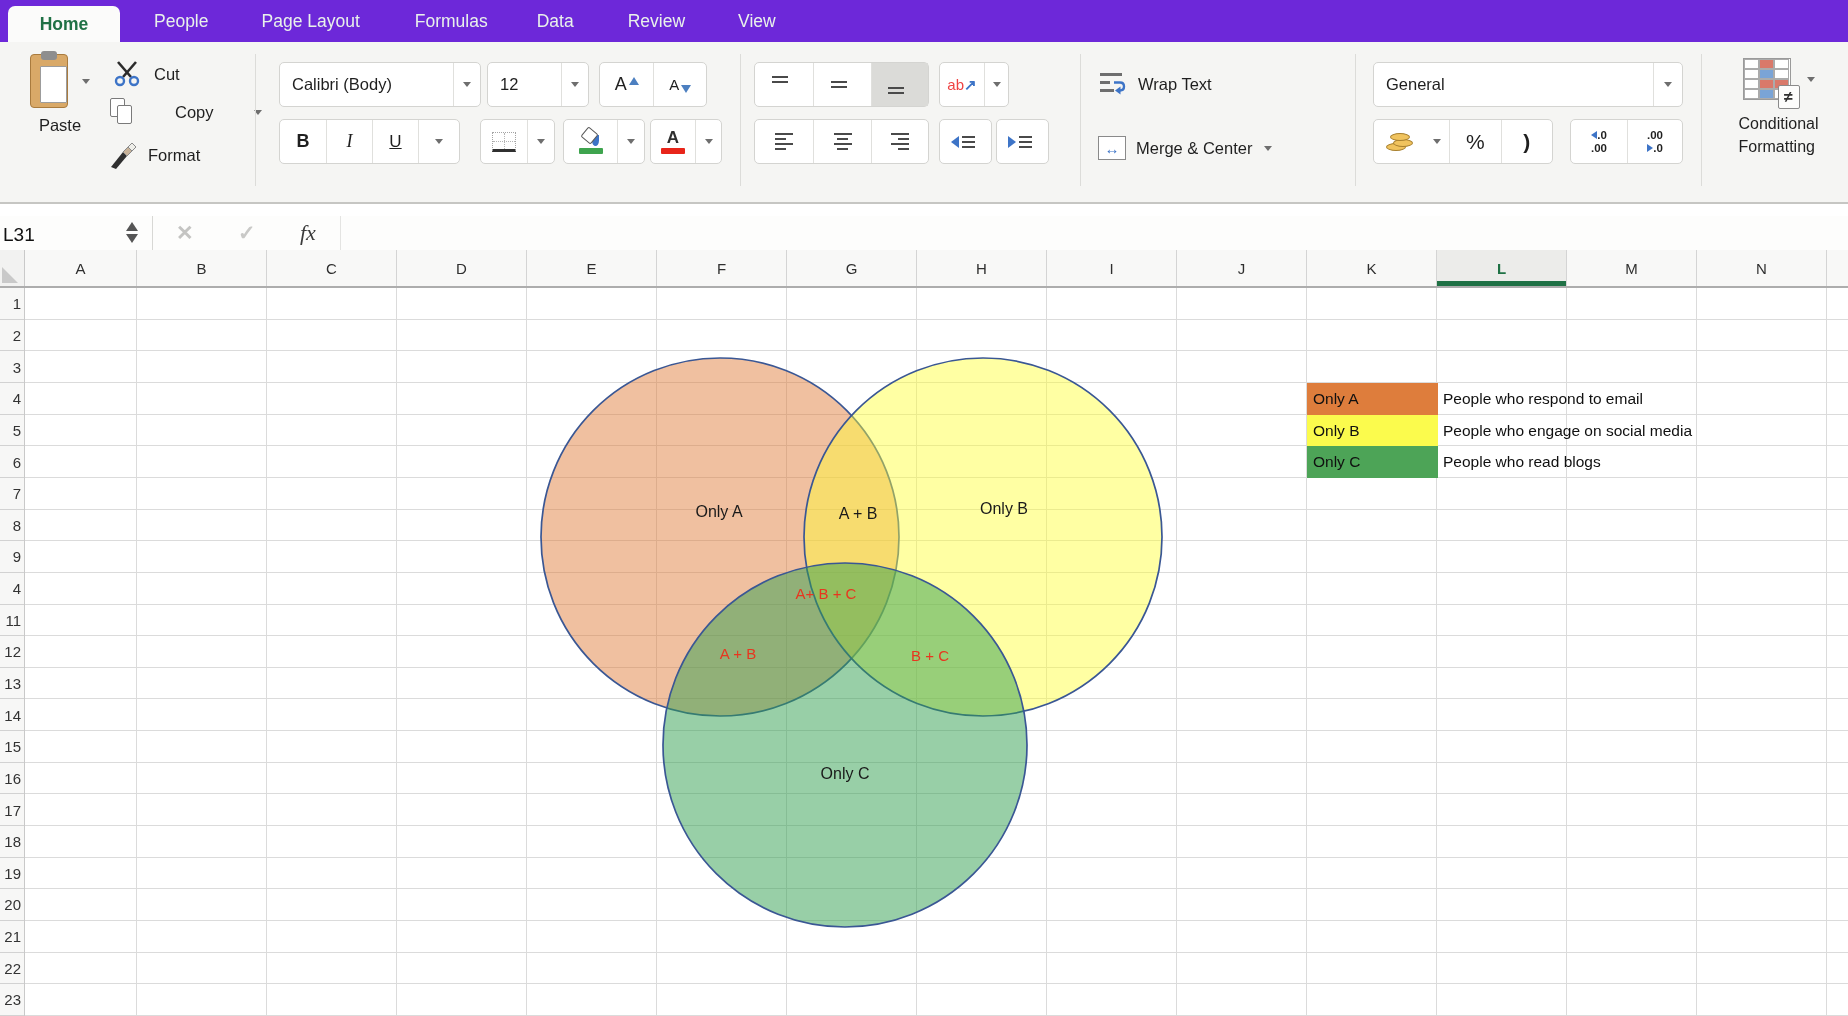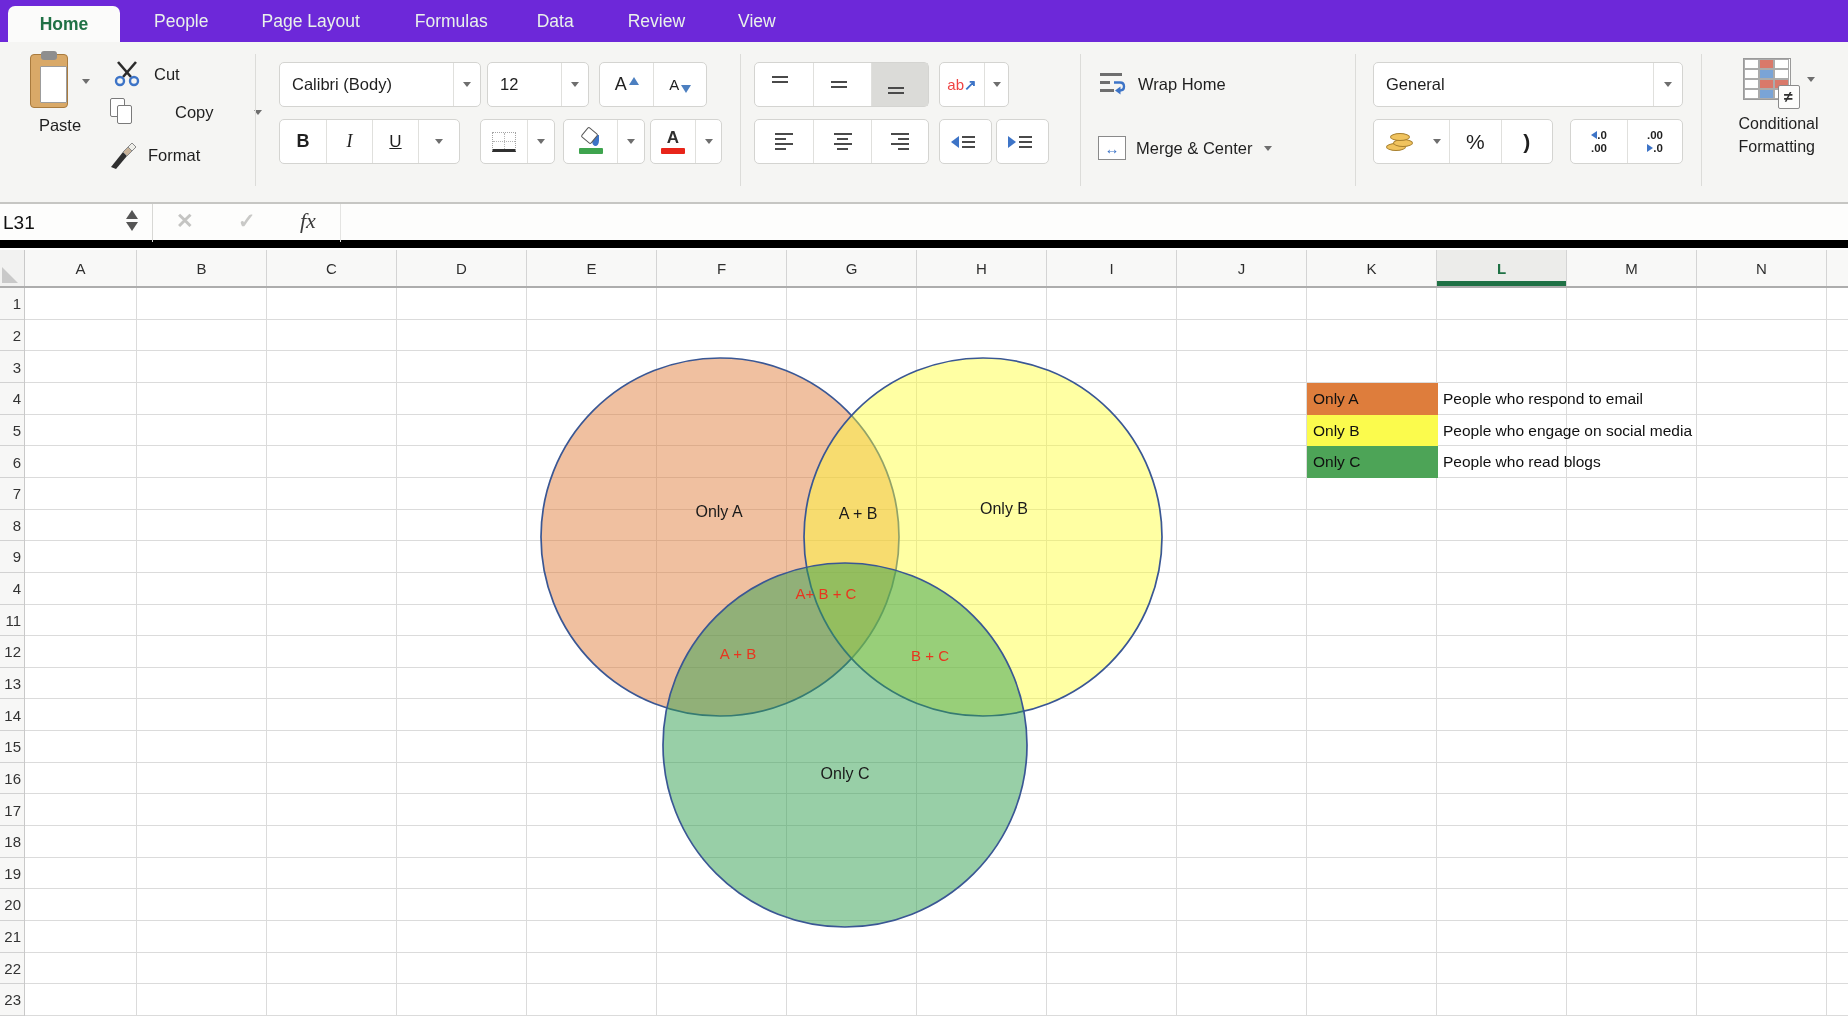--- a/index.html
+++ b/index.html
@@ -68,21 +68,21 @@
   .smalltri-r { width: 0; height: 0; border-top: 4px solid transparent; border-bottom: 4px solid transparent; border-left: 6px solid #3D74C7; display: inline-block; }
 
   
   .cfgrid { position: relative; width: 48px; height: 42px; display: grid; grid-template-columns: 1fr 1fr 1fr; grid-template-rows: 1fr 1fr 1fr 1fr; background: #fff; border: 1px solid #9A9A9A; }
   .cfgrid i { border: 0.5px solid #ABABAB; }
   .cf-red { background: #D9796A; } .cf-blue { background: #7AA4D6; }
   .neq { position: absolute; right: -10px; bottom: -10px; width: 22px; height: 24px; background: #FCFCFB; border: 1px solid #8A8A8A; border-radius: 2px; font-size: 16px; font-weight: 700; color: #2F2F2F; display: flex; align-items: center; justify-content: center; }
   .cf-label { font-size: 16px; color: #1F1F1F; text-align: left; line-height: 23px; }
 
   
-  .fbar { position: absolute; left: 0; top: 204px; width: 100%; height: 44px; background: #FDFDFC; border-bottom: 8px solid #000000; }
+  .fbar { position: absolute; left: 0; top: 216px; width: 100%; height: 44px; background: #FDFDFC; border-bottom: 8px solid #000000; }
   .namebox { position: absolute; left: 3px; top: 8px; font-size: 19px; color: #111; }
   .steppers { position: absolute; left: 126px; top: 6px; display: flex; flex-direction: column; gap: 3px; align-items: center; }
   .st-up { width: 0; height: 0; border-left: 6px solid transparent; border-right: 6px solid transparent; border-bottom: 9px solid #555; }
   .st-dn { width: 0; height: 0; border-left: 6px solid transparent; border-right: 6px solid transparent; border-top: 9px solid #555; }
   .fdiv { position: absolute; top: 0; width: 1px; height: 38px; background: #D8D8D5; }
   .fx-cancel { position: absolute; left: 176px; top: 5px; font-size: 21px; font-weight: 700; color: #C4C4C2; }
   .fx-ok { position: absolute; left: 238px; top: 5px; font-size: 21px; font-weight: 700; color: #C9C9C7; }
   .fx { position: absolute; left: 300px; top: 4px; font-family: "Liberation Serif", serif; font-style: italic; font-size: 22px; color: #3C3C3C; }
   .finput { position: absolute; left: 348px; top: 4px; width: 1490px; height: 30px; font-size: 16px; border: none; background: transparent; outline: none; }
 
@@ -321,21 +321,21 @@
     <div class="rdiv" style="left:1080px;"></div>
 
     <div class="flat" style="left:1098px; top:28px;">
       <svg width="30" height="28">
         <rect x="2" y="3" width="22" height="3" fill="#6E6E6E"></rect>
         <rect x="2" y="11" width="10" height="3" fill="#6E6E6E"></rect>
         <rect x="2" y="19" width="14" height="3" fill="#6E6E6E"></rect>
         <path d="M16 12.5 h6 q4 0 4 4 q0 4 -4 4 h-1" fill="none" stroke="#3D74C7" stroke-width="2.4"></path>
         <polygon points="22.5,16.5 22.5,24.5 17,20.5" fill="#3D74C7"></polygon>
       </svg>
-      <span class="lab" style="margin-left:10px;">Wrap Home</span>
+      <span class="lab" style="margin-left:10px;">Wrap Text</span>
     </div>
     <div class="flat" style="left:1098px; top:94px;">
       <span style="position:relative; width:28px; height:24px; background:#fff; border:1.5px solid #8A8A8A; display:flex; align-items:center; justify-content:center;">
         <span class="blue" style="font-size:15px; font-weight:700;">↔</span>
       </span>
       <span class="lab" style="margin-left:10px;">Merge &amp; Center</span>
       <span class="dar" style="margin-left:12px;"></span>
     </div>
 
     <div class="rdiv" style="left:1355px;"></div>

